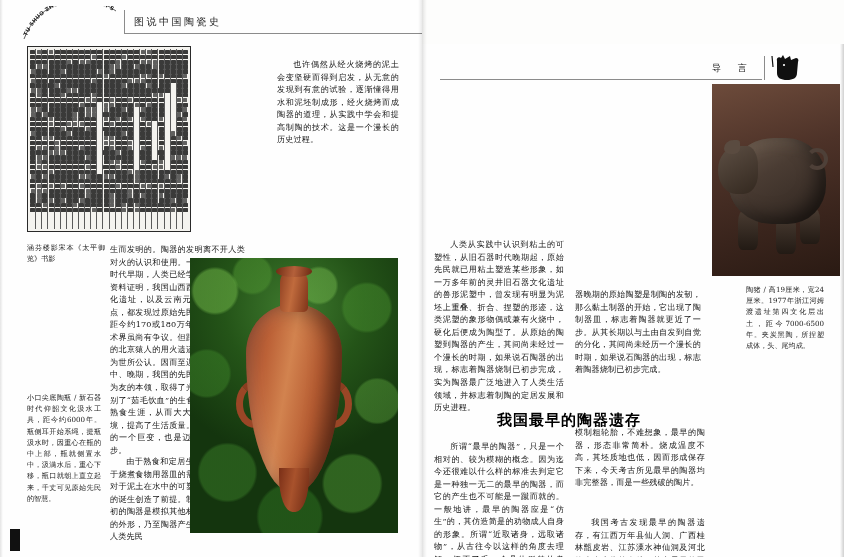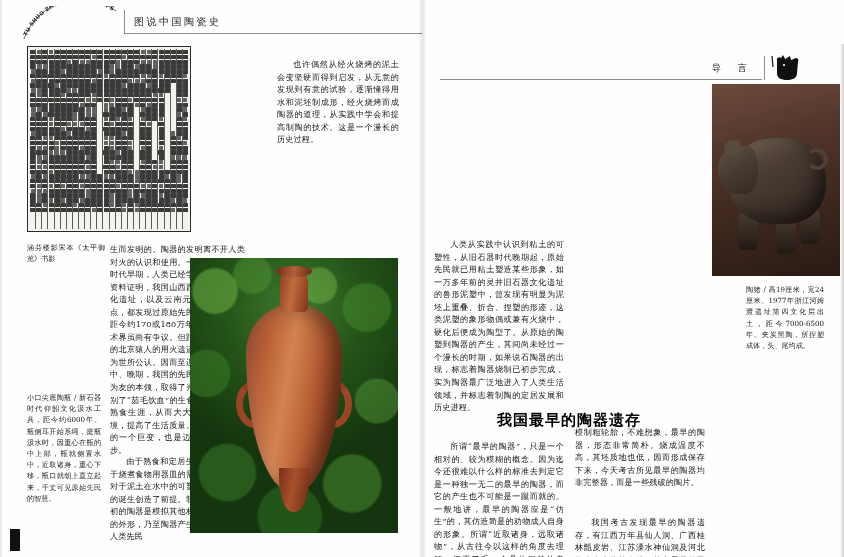--- a/index.html
+++ b/index.html
@@ -1359,21 +1359,21 @@
 
     <div class="photo photo-amphora">
       <div class="amph-leaves"></div>
       <div class="amph-ear l"></div>
       <div class="amph-ear r"></div>
       <div class="amph-body"></div>
       <div class="amph-neck"></div>
       <div class="amph-rim"></div>
     </div>
 
-    <div class="caption" style="left:27px; top:392px; width:74px;">小口尖底陶瓶 / 新石器时代仰韶文化汲水工具，距今约6000年。瓶侧耳开始系绳，提瓶汲水时，因重心在瓶的中上部，瓶就侧置水中，近取诸身，重心下移，瓶口就朝上直立起来，千丈可见原始先民的智慧。</div>
+    <div class="caption" style="left:27px; top:392px; width:74px;">小口尖底陶瓶 / 新石器时代仰韶文化汲水工具，距今约6000年。瓶侧耳开始系绳，提瓶汲水时，因重心在瓶的中上部，瓶就侧置水中，汲满水后，重心下移，瓶口就朝上直立起来，千丈可见原始先民的智慧。</div>
 
     <div class="black-bar-l"></div>
   </div>
 
   <div class="page page-right">
 
     <div class="hdr-right">
       <div class="hdr-rule-r"></div>
       <div class="hdr-title-r">导 言</div>
       <div class="hdr-vrule-r"></div>
@@ -1381,20 +1381,21 @@
         <svg width="34" height="30" viewBox="0 0 34 30">
           <path d="M7 9 C6 6 9 4 11 6 L13 3 L15 7 L20 4 L21 8 L26 6 C28 6 29 8 28 10 L27 21 C27 26 23 28 17 28 C11 28 7 26 7 21 Z" fill="#101010"></path>
           <path d="M2 4 L3 15" stroke="#101010" stroke-width="1.2" fill="none"></path>
           <circle cx="14" cy="13" r="1.1" fill="#ffffff"></circle>
         </svg>
       </div>
     </div>
 
     <div class="col indent" style="left:12px; top:194px; width:130px;">人类从实践中认识到粘土的可塑性，从旧石器时代晚期起，原始先民就已用粘土塑造某些形象，如一万多年前的灵井旧石器文化遗址的兽形泥塑中，曾发现有明显为泥坯上重叠、折合、捏塑的形迹，这类泥塑的象形物偶或兼有火烧中，硬化后便成为陶型了。从原始的陶塑到陶器的产生，其间尚未经过一个漫长的时期，如果说石陶器的出现，标志着陶器烧制已初步完成，实为陶器最广泛地进入了人类生活领域，并标志着制陶的定居发展和历史进程。</div>
 
+    <div class="col" style="left:153px; top:244px; width:126px;">器晚期的原始陶塑是制陶的发韧，那么黏土制器的开始，它出现了陶制器皿，标志着陶器就更近了一步。从其长期以与土由自发到自觉的分化，其间尚未经历一个漫长的时期，如果说石陶器的出现，标志着陶器烧制已初步完成。</div>
 
     <div class="section-head" style="left:12px; top:367px; width:270px;">我国最早的陶器遗存</div>
 
     <div class="col indent" style="left:12px; top:396px; width:130px;">所谓“最早的陶器”，只是一个相对的、较为模糊的概念。因为迄今还很难以什么样的标准去判定它是一种独一无二的最早的陶器，而它的产生也不可能是一蹴而就的。一般地讲，最早的陶器应是“仿生”的，其仿造简是的劝物成人自身的形象。所谓“近取诸身，远取诸物”，从古往今以这样的角度去理解，便否了千一个具体形貌的考证。制作方法上，最初是低级陶制的型型，遂渐发展而成熟的</div>
     <div class="col" style="left:153px; top:382px; width:130px;">模制粗轮胎，不难想象，最早的陶器，形态非常简朴。烧成温度不高，其坯质地也低，因而形成保存下来，今天考古所见最早的陶器均非完整器，而是一些残破的陶片。</div>
     <div class="col indent" style="left:153px; top:472px; width:130px;">我国考古发现最早的陶器遗存，有江西万年县仙人洞、广西桂林甑皮岩、江苏溧水神仙洞及河北徐水南庄头等多处。其中最早的已超过一万年，证明我国也是陶器起源的故乡之一。</div>
 
     <div class="photo photo-pig">
       <div class="pig-leg l1"></div>
       <div class="pig-leg l2"></div>

